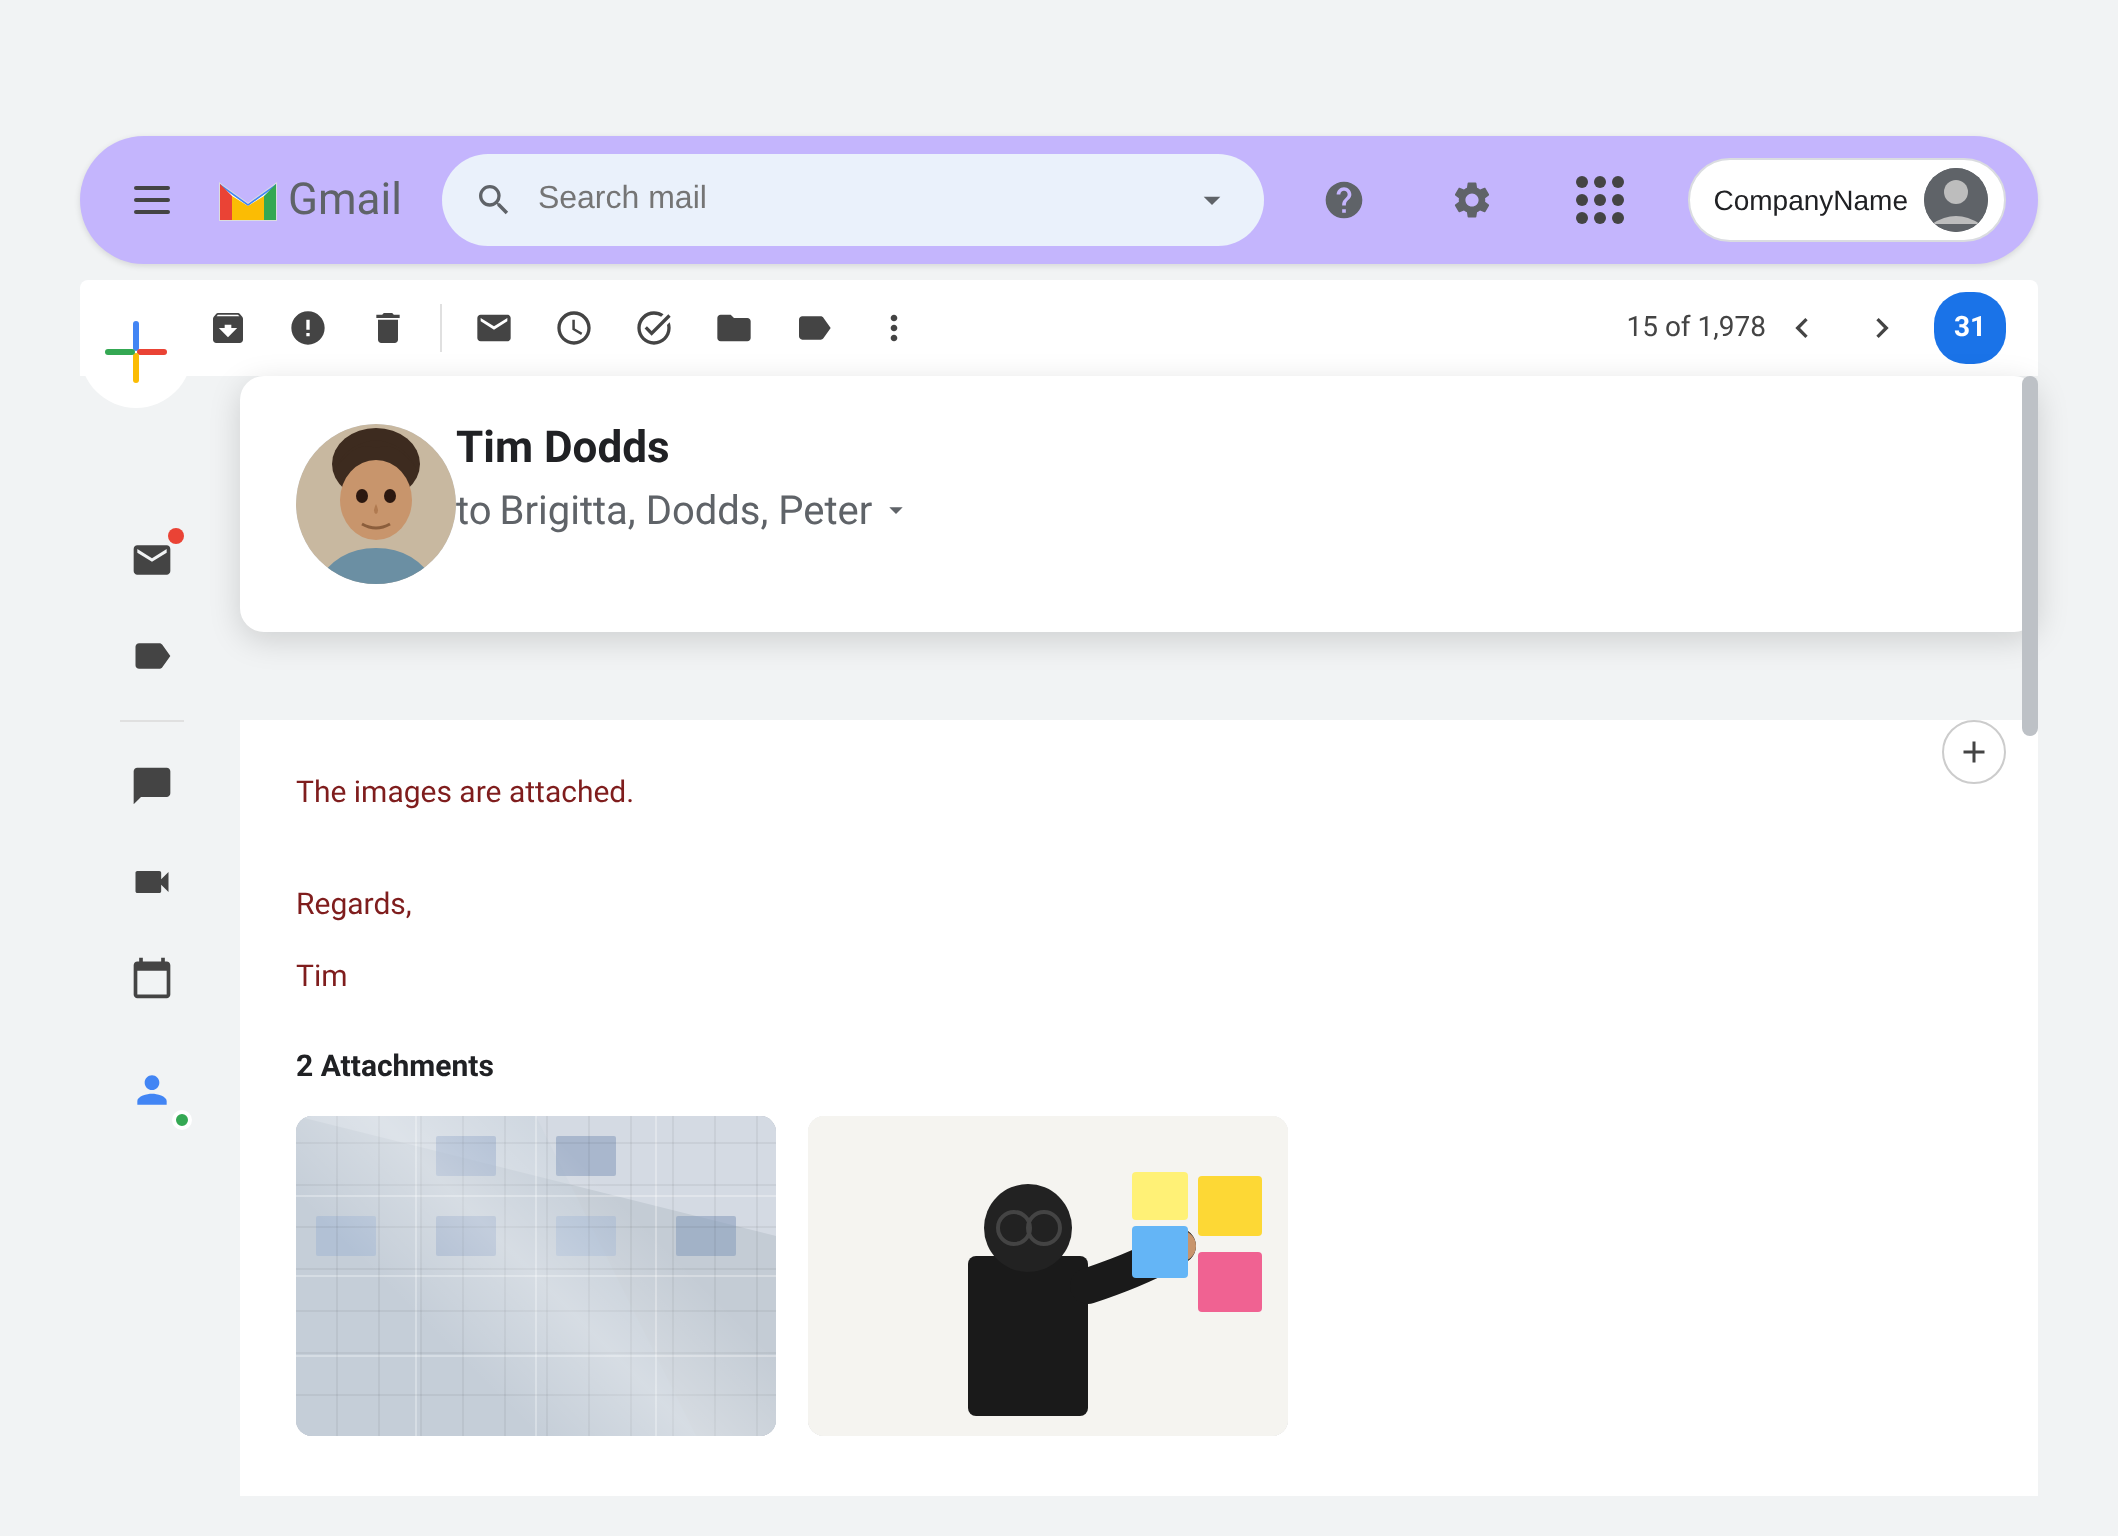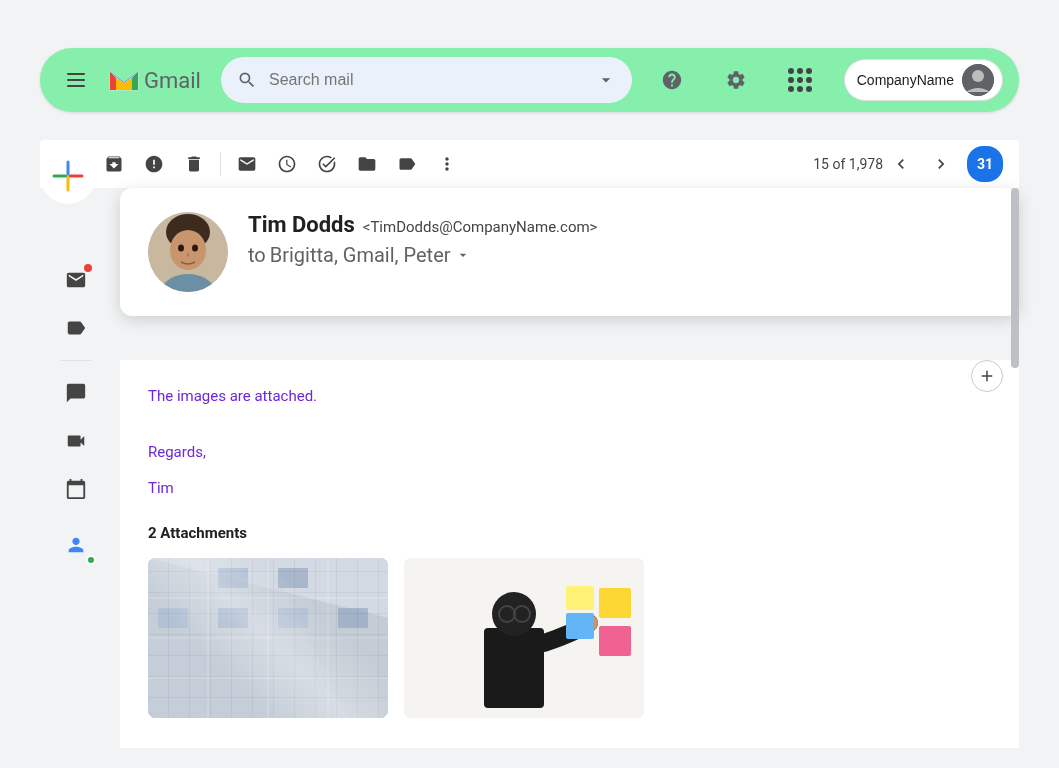--- a/index.html
+++ b/index.html
@@ -16,25 +16,25 @@
     .gmail-container {
       width: 1059px;
       height: 768px;
       background: #f1f3f4;
       position: relative;
     }
 
     
     .header {
       position: absolute;
-      top: 48px;
+      top: 68px;
       left: 40px;
       right: 40px;
       height: 64px;
-      background: #86efac;
+      background: #c4b5fd;
       border-radius: 32px;
       display: flex;
       align-items: center;
       padding: 0 16px;
       z-index: 10;
       box-shadow: 0 1px 3px rgba(0,0,0,0.12);
     }
 
     .header-left {
       display: flex;
@@ -275,21 +275,20 @@
       top: 188px;
       left: 120px;
       right: 40px;
       background: white;
       border-radius: 12px;
       padding: 24px 28px;
       box-shadow: 0 4px 16px rgba(0,0,0,0.15);
       z-index: 15;
       display: flex;
       align-items: flex-start;
-      gap: 20px;
     }
 
     .sender-avatar {
       width: 80px;
       height: 80px;
       border-radius: 50%;
       background: #ccc;
       overflow: hidden;
       flex-shrink: 0;
     }
@@ -333,21 +332,21 @@
       left: 120px;
       right: 40px;
       bottom: 20px;
       background: white;
       padding: 24px 28px;
       z-index: 3;
     }
 
     .email-text {
       font-size: 15px;
-      color: #6d28d9;
+      color: #7f1d1d;
       line-height: 1.6;
       margin-bottom: 12px;
     }
 
     .attachments-label {
       font-size: 15px;
       font-weight: 700;
       color: #202124;
       margin-bottom: 16px;
       margin-top: 8px;
@@ -666,25 +665,24 @@
 
         <path d="M40 40 Q38 44 40 45 Q42 44 40 40" fill="#b07a50"></path>
 
         <path d="M33 50 Q40 54 47 50" stroke="#8b5e3c" stroke-width="1.5" fill="none"></path>
       </svg>
     </div>
 
     <div class="sender-info">
       <div class="sender-name-row">
         <span class="sender-name">Tim Dodds</span>
-        <span class="sender-email">&lt;TimDodds@CompanyName.com&gt;</span>
       </div>
       <div class="sender-to">
         <span>to</span>
-        <span>Brigitta, Gmail, Peter</span>
+        <span>Brigitta, Dodds, Peter</span>
         <svg width="16" height="16" viewBox="0 0 24 24">
           <path d="M7 10l5 5 5-5z" fill="#5f6368"></path>
         </svg>
       </div>
     </div>
   </div>
 
   <div class="email-body">
     <p class="email-text">The images are attached.</p>
     <p class="email-text" style="margin-top:32px;">Regards,</p>

